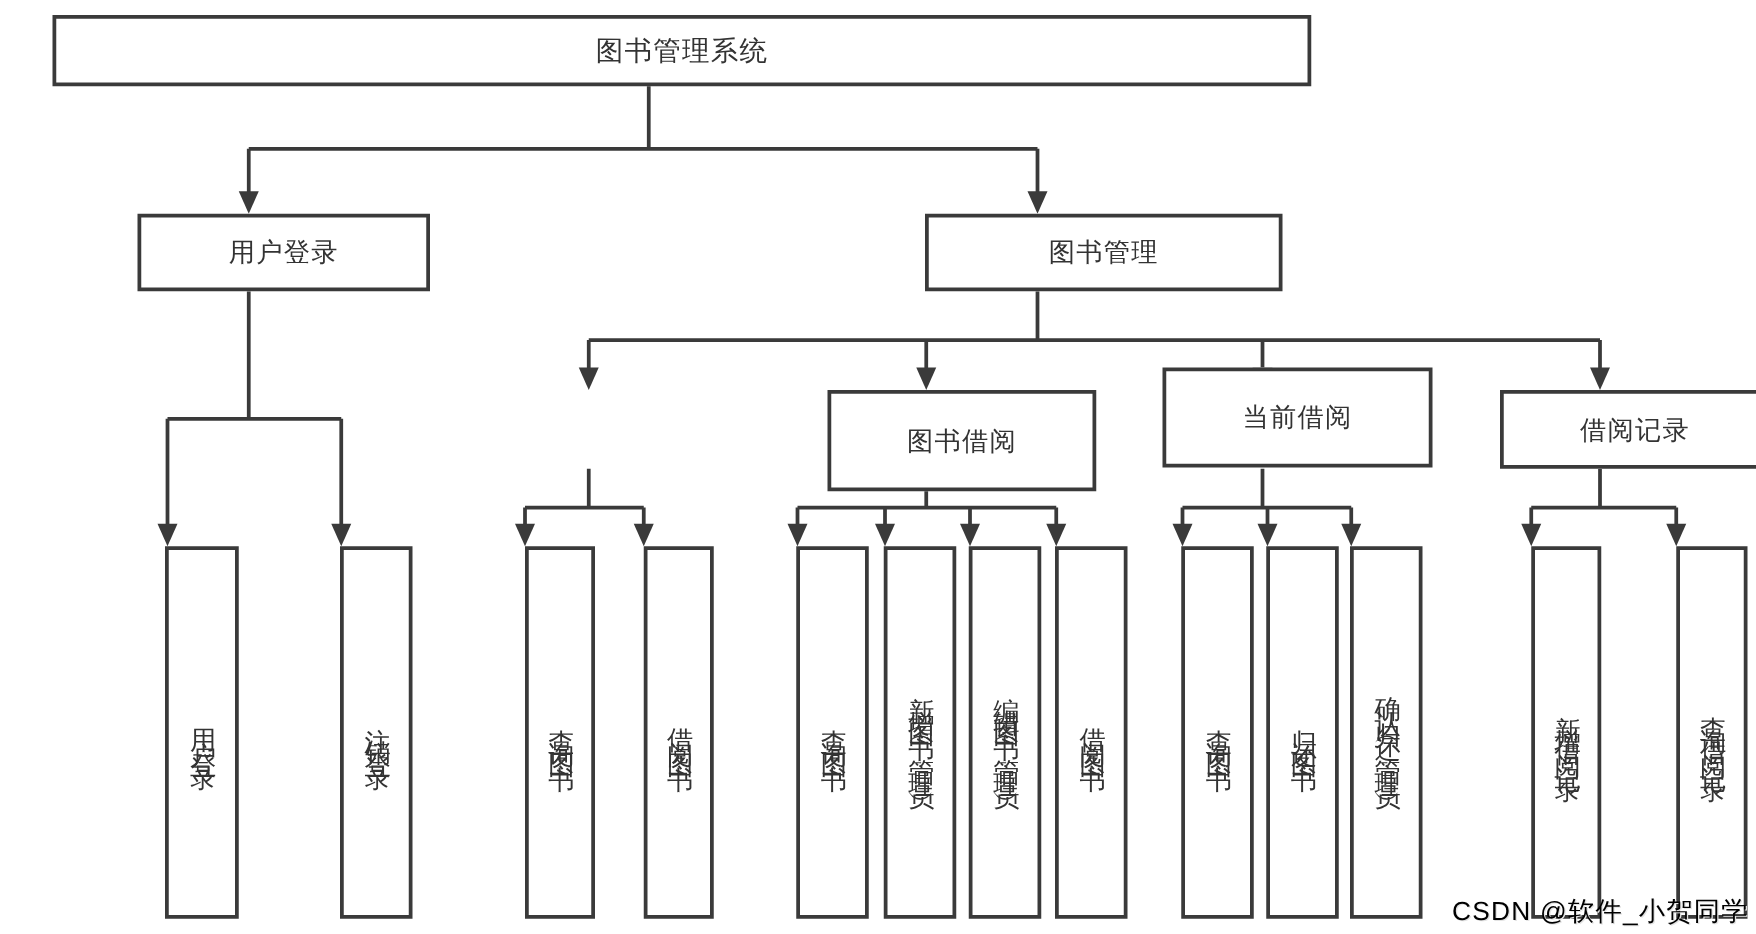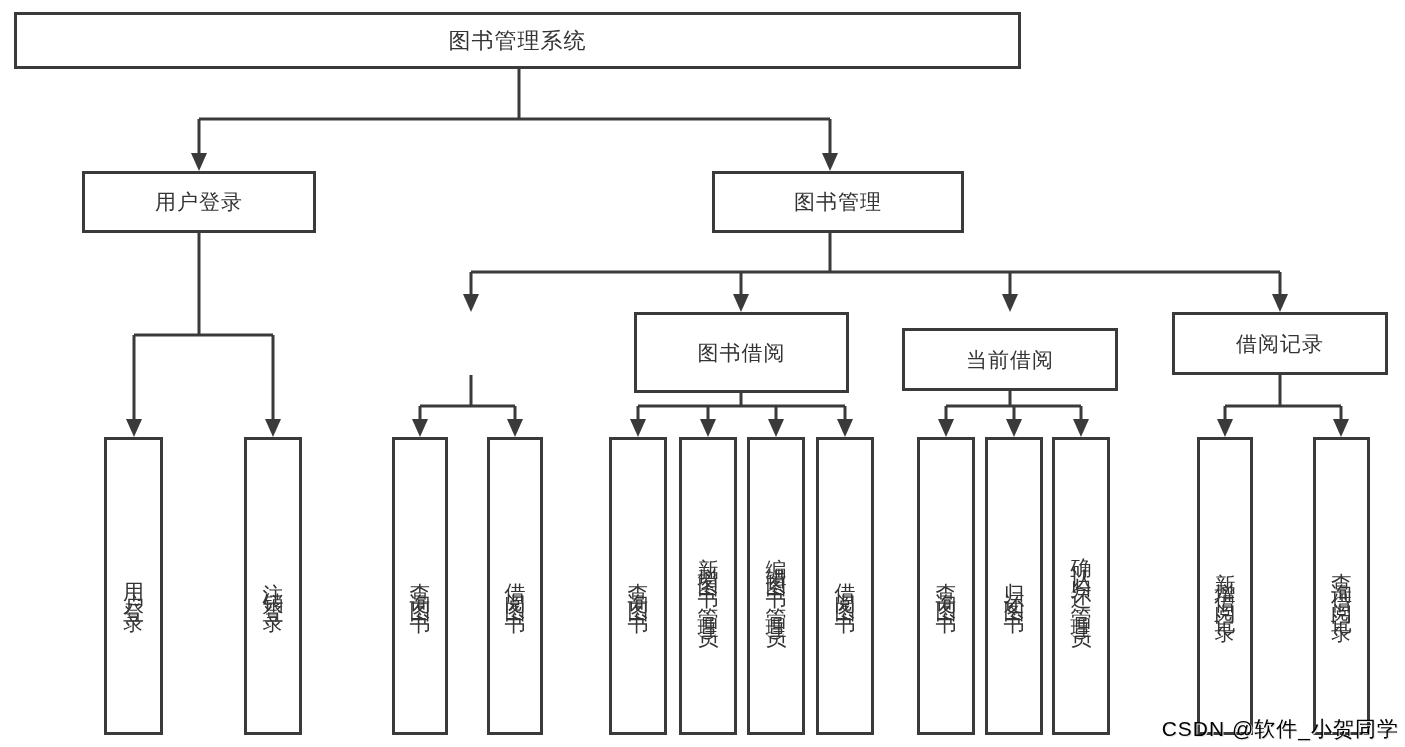--- a/index.html
+++ b/index.html
@@ -21,20 +21,21 @@
     box-sizing: border-box;
     border: 3px solid #3a3a3a;
     background: #ffffff;
     color: #333333;
     display: flex;
     align-items: center;
     justify-content: center;
     text-align: center;
     letter-spacing: 1px;
     font-size: 21px;
+    margin-left: 28px;
   }
   .node.root { font-size: 22px; }
   .node.vertical {
     writing-mode: vertical-rl;
     text-orientation: mixed;
     letter-spacing: 10px;
     font-size: 21px;
     padding: 6px 0;
   }
   #watermark {
@@ -96,27 +97,27 @@
       <polygon points="1073,419 1089,419 1081,437"></polygon>
 
       <polygon points="1217,419 1233,419 1225,437"></polygon>
       <polygon points="1333,419 1349,419 1341,437"></polygon>
     </g>
   </svg>
 
   <div class="node root" style="left:14px; top:12px; width:1007px; height:57px">图书管理系统</div>
 
   <div class="node" style="left:82px; top:171px; width:234px; height:62px">用户登录</div>
-  <div class="node" style="left:712px; top:171px; width:252px; height:62px">图书管理</div>
+  <div class="node" style="left:712px; top:171px; width:286px; height:62px">图书管理</div>
 
   <div class="node vertical" style="left:104px; top:437px; width:59px; height:298px">用户登录</div>
   <div class="node vertical" style="left:244px; top:437px; width:58px; height:298px">注销登录</div>
 
   <div class="node" style="left:634px; top:312px; width:215px; height:81px">图书借阅</div>
-  <div class="node" style="left:902px; top:328px; width:216px; height:63px">当前借阅</div>
+  <div class="node" style="left:902px; top:294px; width:216px; height:80px">当前借阅</div>
   <div class="node" style="left:1172px; top:312px; width:216px; height:63px">借阅记录</div>
 
   <div class="node vertical" style="left:392px; top:437px; width:56px; height:298px">查询图书</div>
   <div class="node vertical" style="left:487px; top:437px; width:56px; height:298px">借阅图书</div>
 
   <div class="node vertical" style="left:609px; top:437px; width:58px; height:298px">查询图书</div>
   <div class="node vertical" style="left:679px; top:437px; width:58px; height:298px">新增图书（管理员）</div>
   <div class="node vertical" style="left:747px; top:437px; width:58px; height:298px">编辑图书（管理员）</div>
   <div class="node vertical" style="left:816px; top:437px; width:58px; height:298px">借阅图书</div>
 

